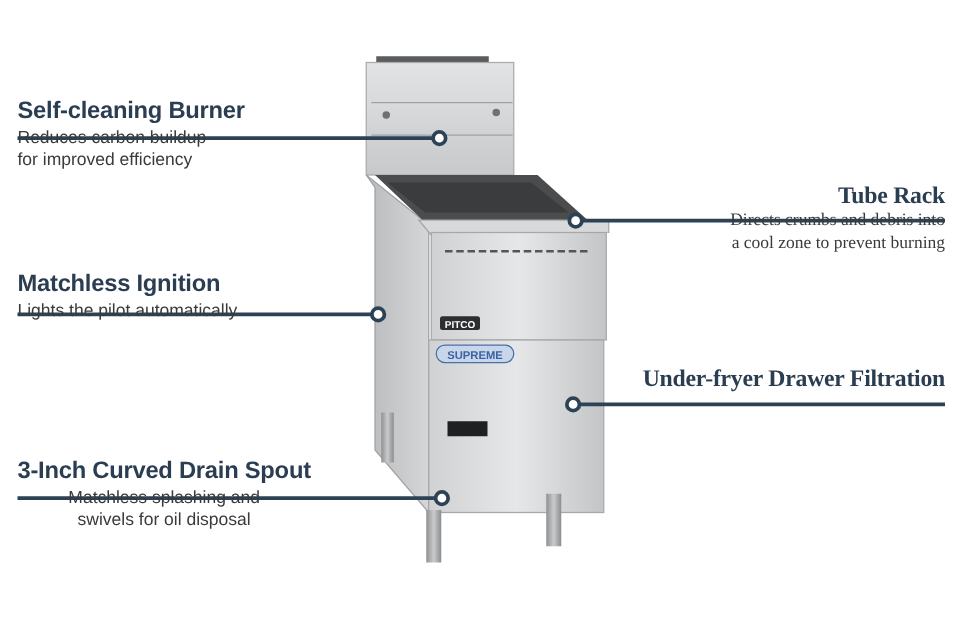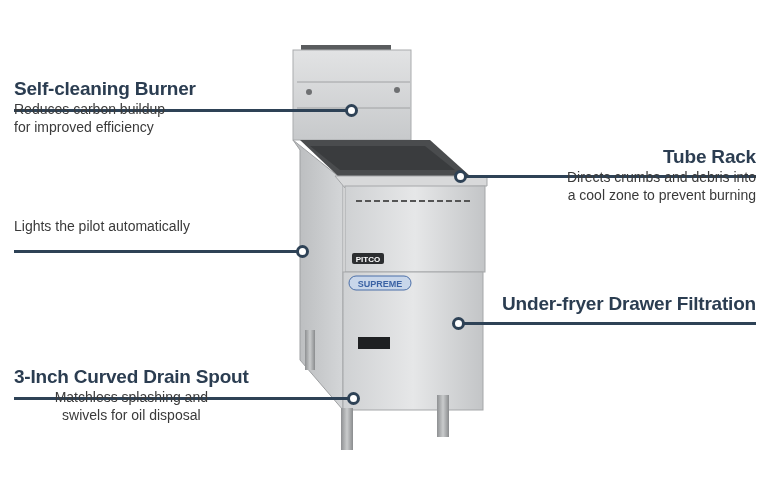--- a/index.html
+++ b/index.html
@@ -1,21 +1,21 @@
 <!DOCTYPE html>
 <html><head>
 <meta charset="utf-8">
 <style>
   * { box-sizing: border-box; margin: 0; padding: 0; }
   html, body { width: 770px; height: 500px; background: #ffffff; overflow: hidden; }
   body { position: relative; font-family: "Liberation Sans", "DejaVu Sans", sans-serif; color: #2a3a4c; }
   .feature { position: absolute; margin-top: 30px; }
   .feature .title { font-weight: bold; font-size: 19px; color: #2b3d51; line-height: 22px; letter-spacing: -0.2px; }
   .feature .desc { font-size: 14px; color: #3a3a3a; line-height: 18px; }
-  .feature.right { text-align: right; }
+  .feature.right { text-align: right; font-family: Liberation Serif, serif; }
   .line { position: absolute; height: 3px; background: #2e4256; }
   .dot { position: absolute; width: 13px; height: 13px; border-radius: 50%; background: #ffffff; border: 3px solid #2e4256; }
   #fryer { position: absolute; left: 0; top: 0; }
 </style>
 </head>
 <body>
 
 <svg id="fryer" width="770" height="500" viewBox="0 0 770 500">
   <defs>
     <linearGradient id="steel" x1="0" y1="0" x2="1" y2="0">
@@ -90,20 +90,21 @@
   <div class="desc">for improved efficiency</div>
 </div>
 
 <div class="feature right" style="right:14px; top:116px;">
   <div class="title">Tube Rack</div>
   <div class="desc">Directs crumbs and debris into</div>
   <div class="desc">a cool zone to prevent burning</div>
 </div>
 
 <div class="feature" style="left:14px; top:187px;">
+  <div class="title">Matchless Ignition</div>
   <div class="desc">Lights the pilot automatically</div>
 </div>
 
 <div class="feature right" style="right:14px; top:263px;">
   <div class="title">Under-fryer Drawer Filtration</div>
 </div>
 
 <div class="feature" style="left:14px; top:336px;text-align:center;">
   <div class="title">3-Inch Curved Drain Spout</div>
   <div class="desc">Matchless splashing and</div>

